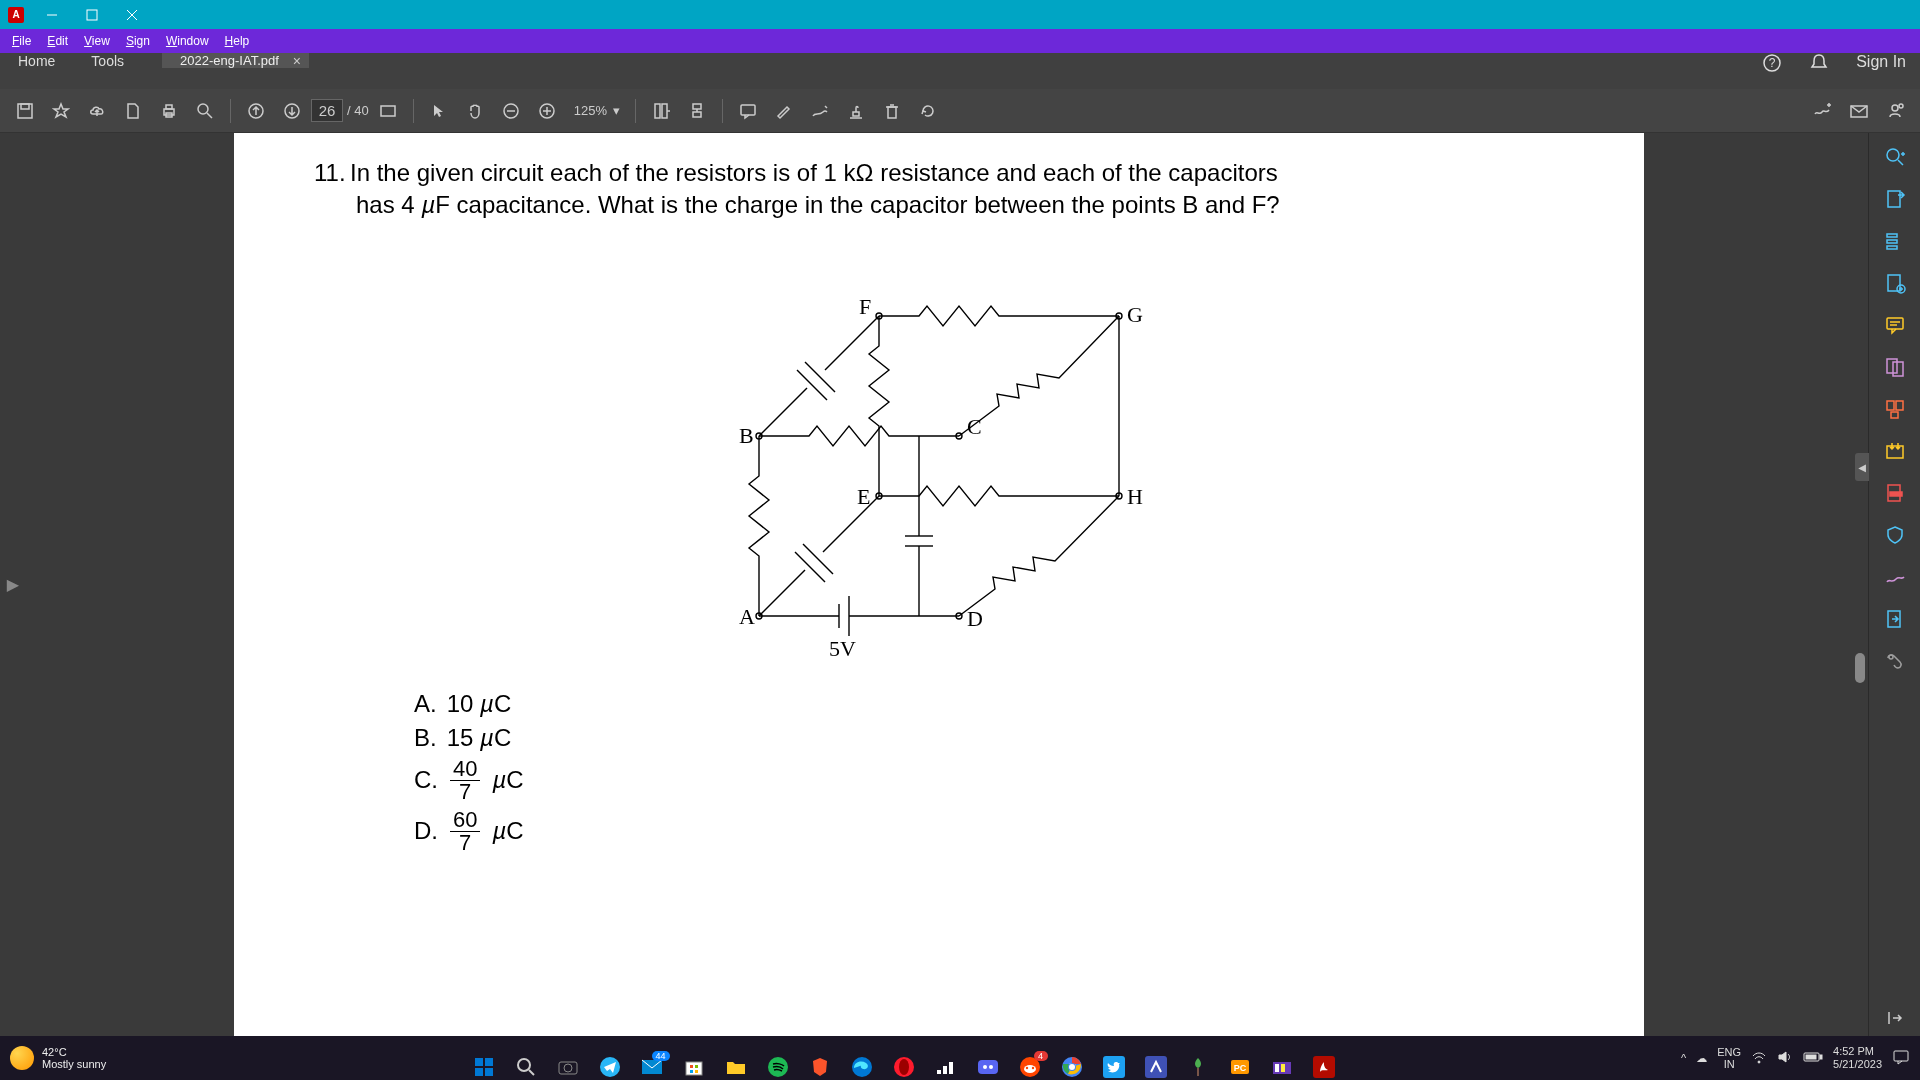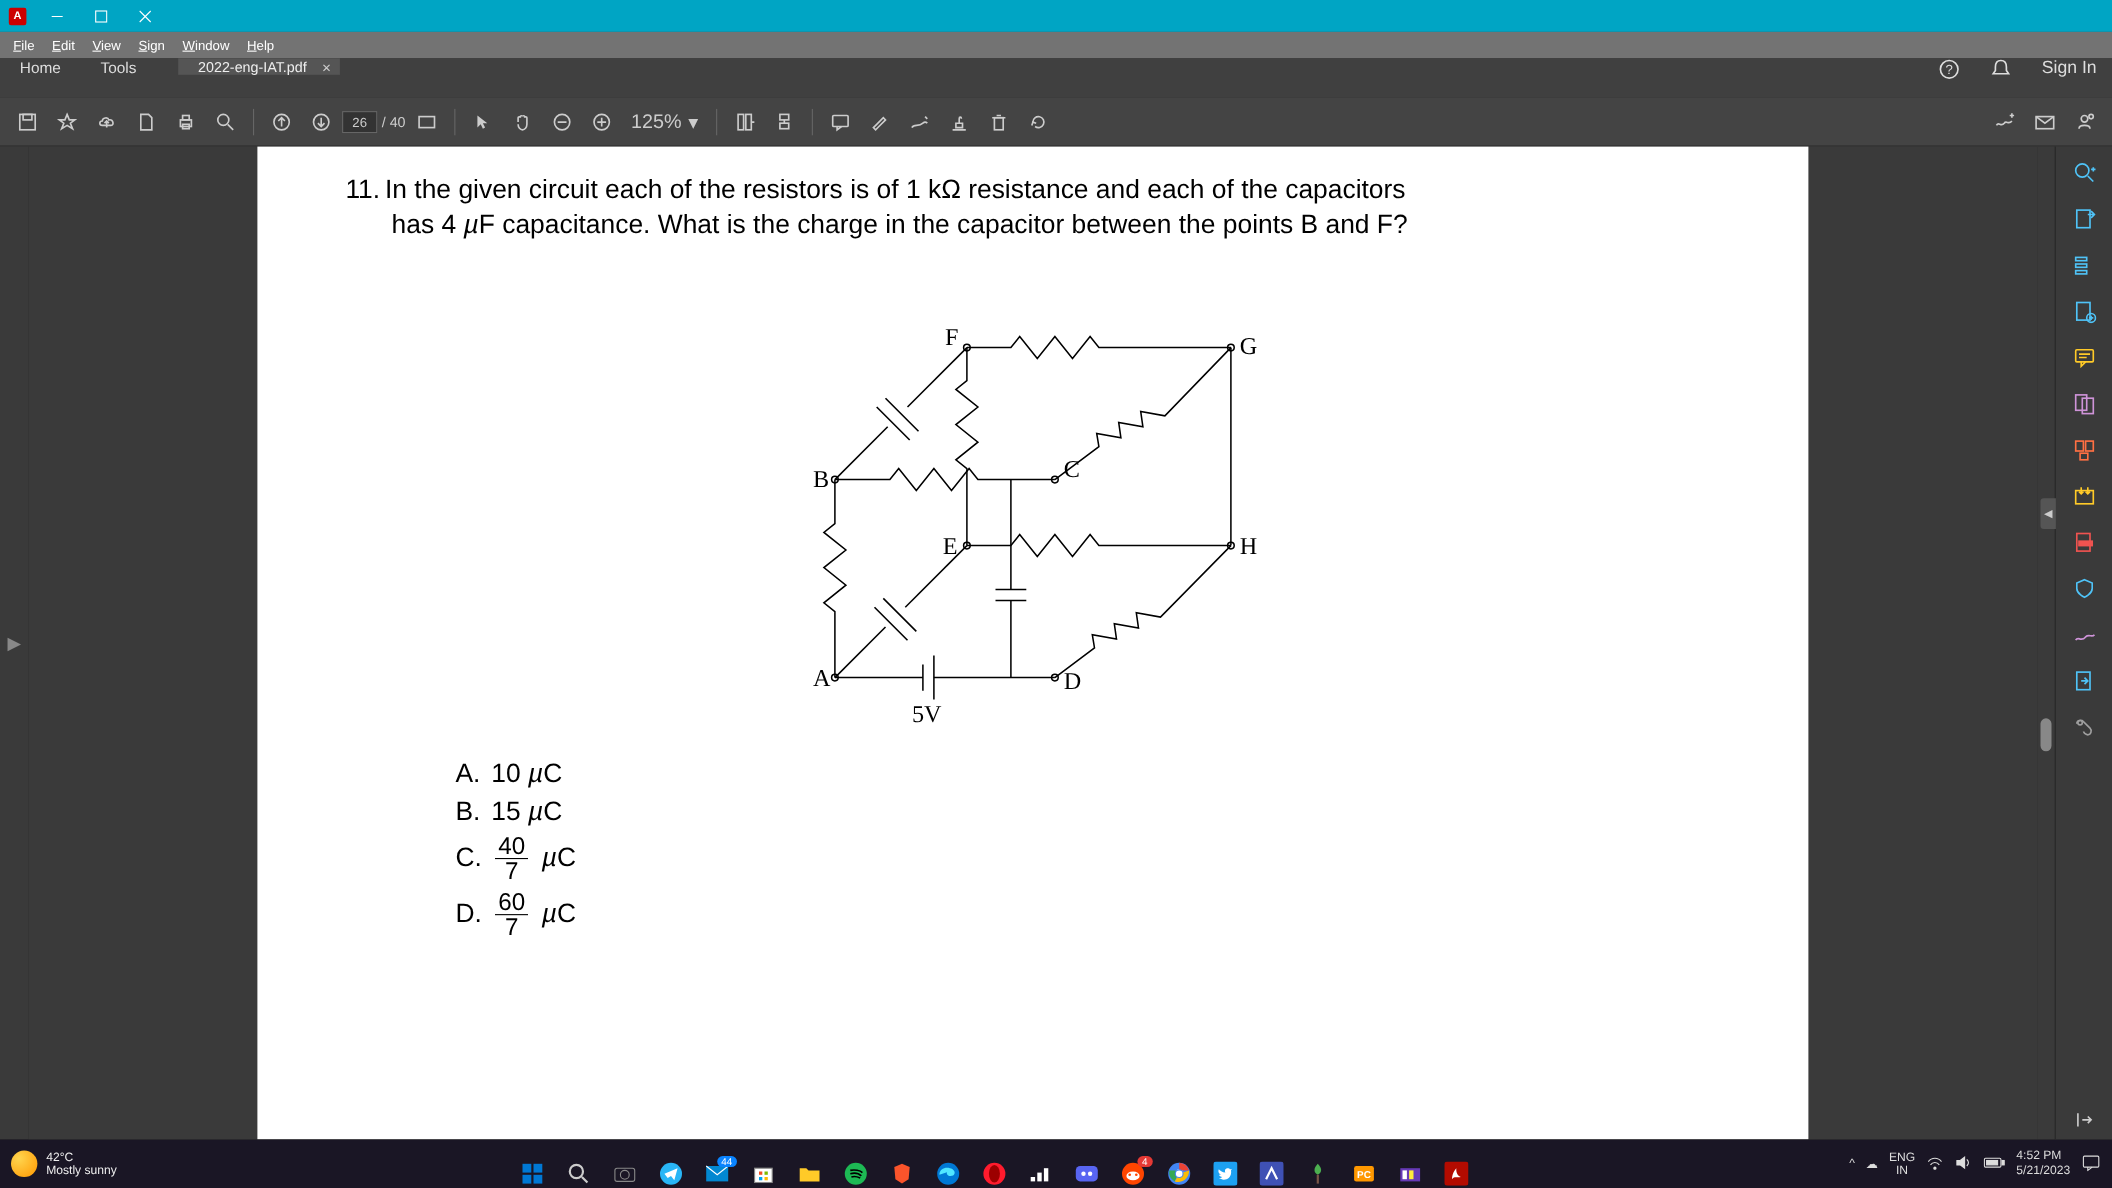--- a/index.html
+++ b/index.html
@@ -6,42 +6,42 @@
 body { width: 1920px; height: 1080px; overflow: hidden; background: #2a2a2a; display: flex; flex-direction: column; }
 
 
 .title-bar { height: 29px; background: #00a5c4; display: flex; align-items: center; padding: 0 8px; color: white; font-size: 12px; }
 .title-bar .app-icon { width: 16px; height: 16px; background: #c00; border-radius: 2px; margin-right: 8px; display:flex; align-items:center; justify-content:center; font-size:10px; color:white; font-weight:bold;}
 .title-bar .title-text { flex: 1; }
 .title-bar .win-btn { width: 40px; height: 29px; display: flex; align-items: center; justify-content: center; cursor: pointer; }
 .title-bar .win-btn svg { stroke: white; stroke-width: 1; fill: none; }
 
 
-.menu-bar { height: 24px; background: #737373; display: flex; align-items: center; padding: 0 4px; color: white; font-size: 12px; }
+.menu-bar { height: 24px; background: #6d28d9; display: flex; align-items: center; padding: 0 4px; color: white; font-size: 12px; }
 .menu-bar .menu-item { padding: 2px 8px; cursor: pointer; }
 .menu-bar .menu-item u { text-decoration: underline; }
 
 
 .tabs-row { height: 36px; background: #404040; display: flex; align-items: flex-start; }
 .tabs-row .big-tab { padding: 0 18px; display: flex; align-items: center; color: #ddd; font-size: 14px; cursor: pointer; }
 .tabs-row .file-tab { background: #555; color: #eee; padding: 0 30px 0 18px; display: flex; align-items: center; font-size: 13px; position: relative; margin-left: 20px; }
 .tabs-row .file-tab .close { position: absolute; right: 8px; color: #ccc; cursor: pointer; font-size: 14px; }
 .tabs-row .spacer { flex: 1; }
 .tabs-row .right-item { display: flex; align-items: center; padding: 0 14px; color: #ddd; cursor: pointer; }
 .tabs-row .signin { font-size: 16px; font-weight: 500; }
 .tabs-row .icon-btn svg { stroke: #ddd; fill: none; stroke-width: 1.5; }
 
 
 .toolbar { height: 44px; background: #444; display: flex; align-items: center; padding: 0 8px; gap: 2px; border-bottom: 1px solid #333;}
 .toolbar .tb-btn { width: 34px; height: 34px; display: flex; align-items: center; justify-content: center; cursor: pointer; color: #ccc; border-radius: 3px;}
 .toolbar .tb-btn svg { stroke: #ccc; fill: none; stroke-width: 1.5; }
 .toolbar .sep { width: 1px; height: 24px; background: #666; margin: 0 6px; }
 .toolbar .page-nav { display: flex; align-items: center; gap: 4px; color: #ccc; font-size: 13px; }
-.toolbar .page-input { width: 32px; background: #333; color: #ccc; border: 1px solid #666; text-align: center; font-size: 12px; padding: 2px; }
-.toolbar .zoom { color: #ccc; font-size: 18px; padding: 0 8px; display:flex; gap:6px;}
+.toolbar .page-input { width: 32px; background: #333; color: #ccc; border: 1px solid #666; text-align: center; font-size: 15px; padding: 2px; }
+.toolbar .zoom { color: #ccc; font-size: 13px; padding: 0 8px; display:flex; gap:6px;}
 .toolbar .spacer { flex: 1; }
 
 
 .content-row { flex: 1; display: flex; overflow: hidden; }
 .left-gutter { width: 26px; background: #3a3a3a; display: flex; align-items: center; justify-content: center; }
 .left-gutter .expand { color: #888; cursor: pointer; }
 .doc-area { flex: 1; background: #3a3a3a; display: flex; justify-content: center; overflow: hidden; position: relative; }
 .page { width: 1410px; background: white; margin-top: 0; padding: 24px 80px; font-family: 'Times New Roman', serif; color: #000; position: relative; }
 .scroll-track { width: 16px; background: #3a3a3a; position: relative; }
 .scroll-thumb { position: absolute; width: 10px; left: 3px; background: #888; border-radius: 5px; }

